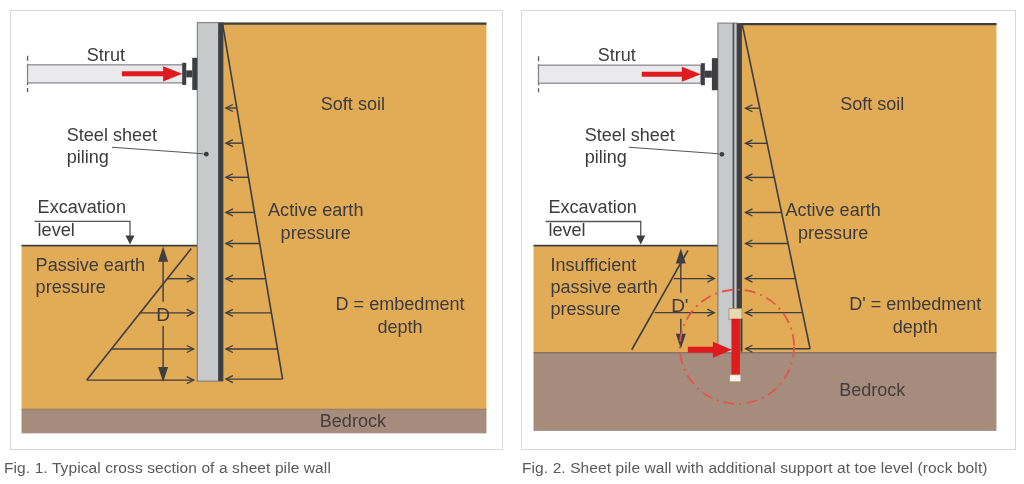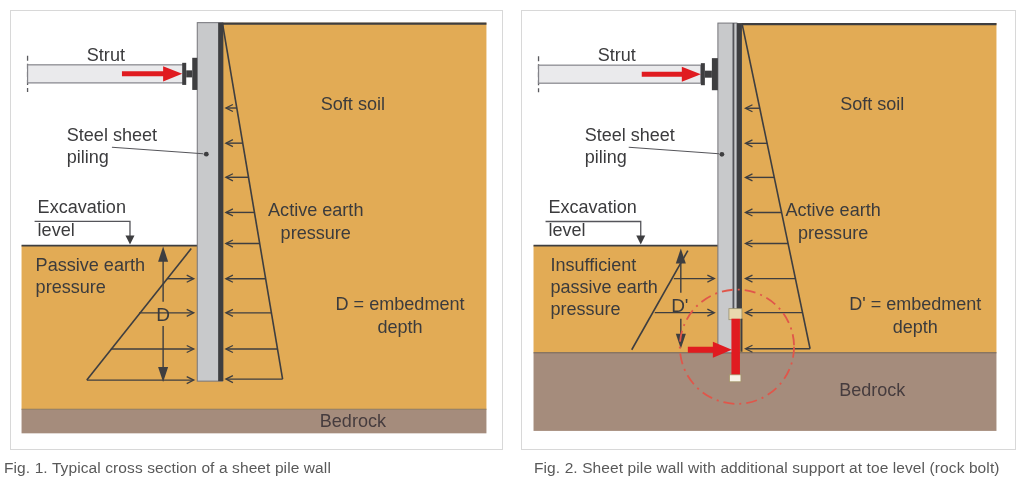--- a/index.html
+++ b/index.html
@@ -3,21 +3,21 @@
 <meta charset="utf-8">
 <style>
   html,body{margin:0;padding:0;background:#ffffff;}
   body{width:1024px;height:484px;position:relative;font-family:"Liberation Sans",sans-serif;overflow:hidden;}
   .panel{position:absolute;top:10px;height:440px;background:#ffffff;border:1.5px solid var(--panel_border);box-sizing:border-box;}
   #panel1{left:10px;width:493px;}
   #panel2{left:521px;width:495px;}
   .panel svg{position:absolute;left:0;top:0;width:100%;height:100%;}
   .caption{position:absolute;top:459px;font-size:15.5px;color:var(--caption_color);letter-spacing:.1px;text-align:center;}
   #cap1{left:4px;}
-  #cap2{left:534px;}
+  #cap2{left:522px;}
   .soil{fill:var(--soil);}
   .rock{fill:var(--bedrock);}
   .wall{fill:var(--wall_fill);stroke:#75757a;stroke-width:1;}
   .walledge{fill:var(--wall_edge);}
   .ln{stroke:var(--outline);fill:none;}
   .red{fill:var(--red);}
   .redln{stroke:var(--red);fill:none;}
   .lbl{fill:#3b3b3d;font-size:18px;font-family:"Liberation Sans",sans-serif;}
   .mid{text-anchor:middle;}
   .dim{font-size:19px;}

